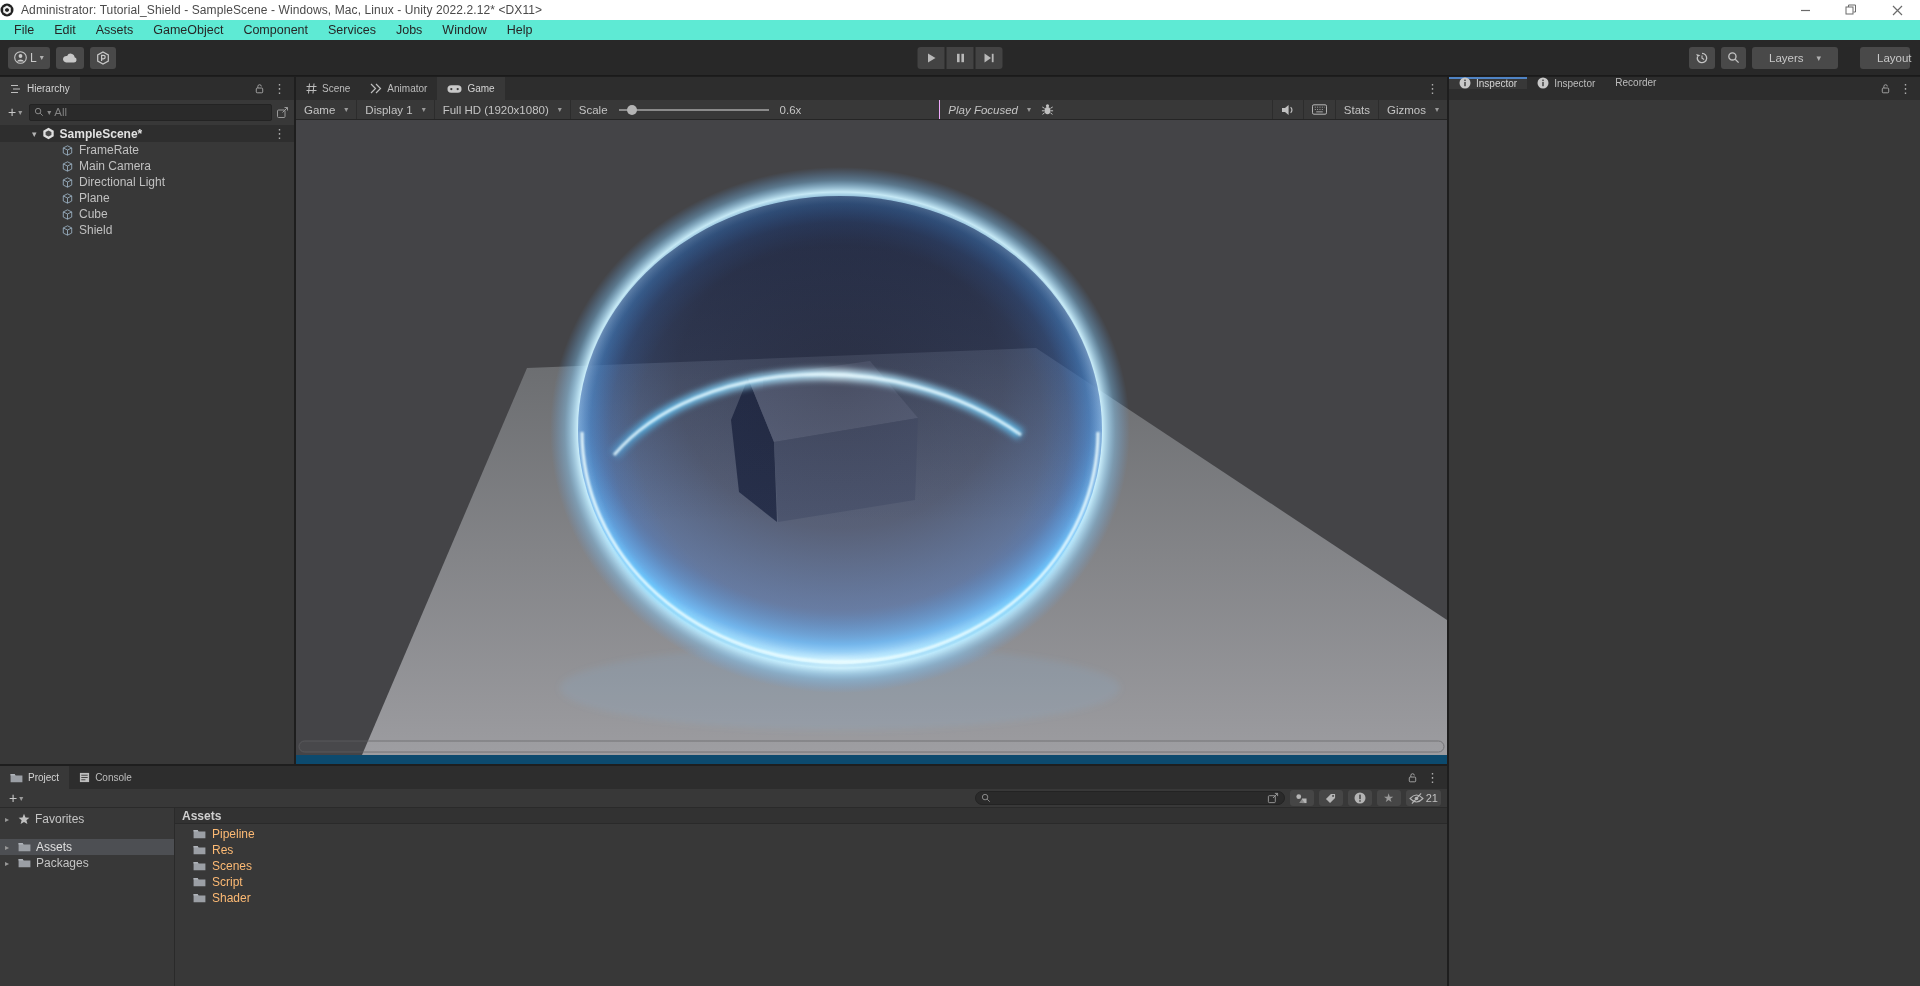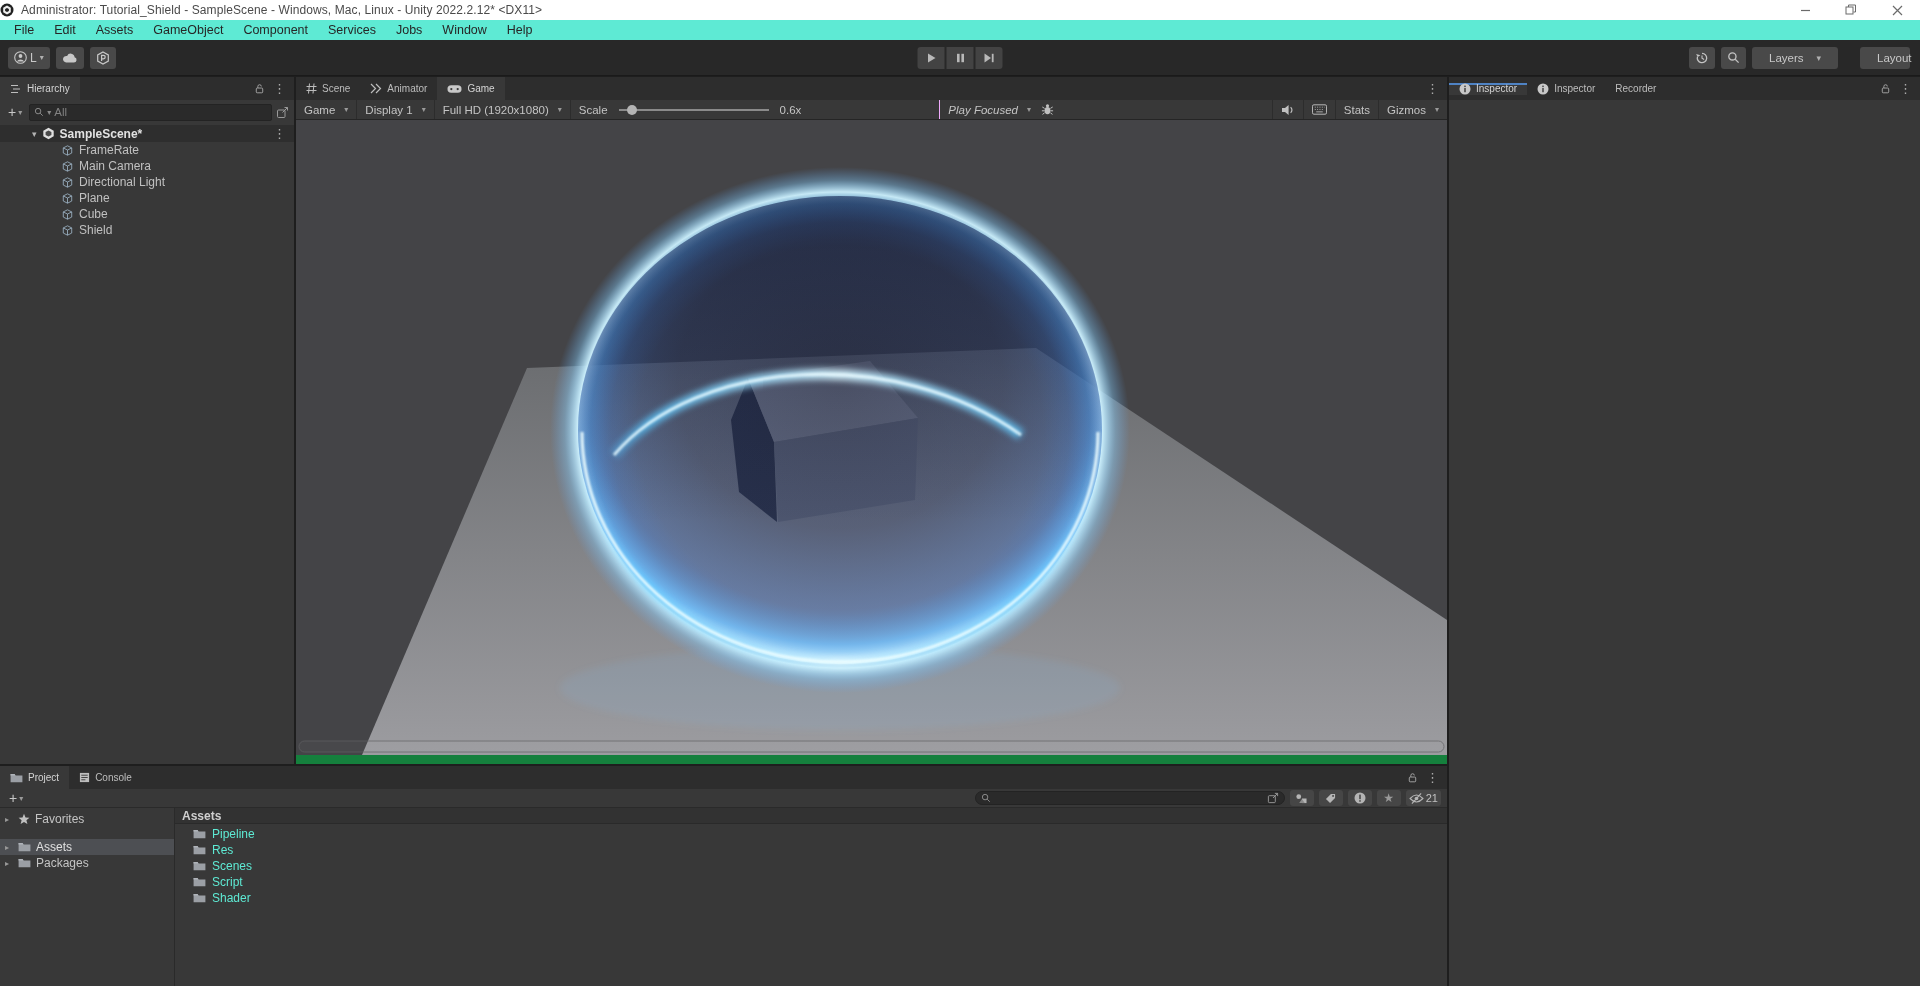--- a/index.html
+++ b/index.html
@@ -35,21 +35,21 @@
   .play-btn:last-child { border-radius:0 3px 3px 0; }
   .tb-right { margin-left:auto; margin-right:10px; }
   .tb-select { height:22px; background:#494949; border-radius:3px; display:flex; align-items:center; padding:0 17px; font-size:11.5px; color:#c8c8c8; }
   .tb-select .caret { margin-left:auto; padding-left:10px; font-size:9px; color:#b0b0b0; }
   .w-layers { width:86px; } .w-layout { width:50px;margin-left:16px; }
 
   
   .workspace { position:absolute; top:77px; left:0; right:0; bottom:0; background:#1e1e1e; }
   .panel { position:absolute; background:#383838; }
   #hierarchy-panel { left:0; top:0; width:294px; height:687px; }
-  #center-panel    { left:296px; top:0; width:1151px; height:687px; background:#15803d; }
+  #center-panel    { left:296px; top:0; width:1151px; height:687px; background:#0c4a6e; }
   #project-panel   { left:0; top:689px; width:1447px; height:221px; }
   #inspector-panel { left:1449px; top:0; width:471px; height:910px; }
 
   .tabbar { height:23px; background:#2d2d2d; display:flex; align-items:stretch; }
   .tab { display:flex; align-items:center; gap:5px; padding:0 10px; color:#bdbdbd; font-size:10px; }
   .tab.active { background:#383838; color:#d4d4d4; }
   .tab.blue-top { box-shadow:inset 0 2px 0 #4f83c4; }
   .tabbar-end { margin-left:auto; display:flex; align-items:center; gap:8px; padding-right:8px; }
   .kebab { color:#ababab; font-size:13px; line-height:1; }
 
@@ -80,21 +80,21 @@
   .p-chip { height:16px; min-width:24px; background:#464646; border-radius:3px; display:flex; align-items:center; justify-content:center; margin-left:5px; padding:0 3px; gap:2px; color:#c0c0c0; font-size:11px; }
   .p-body { position:absolute; top:42px; left:0; right:0; bottom:0; display:flex; }
   .p-leftcol { width:175px; border-right:1px solid #2a2a2a; padding-top:3px; }
   .p-left-row { height:16px; display:flex; align-items:center; gap:5px; padding-left:5px; color:#c4c4c4; }
   .p-left-row.selected { background:#4d4f53; color:#e0e0e0; }
   .p-left-row .tri { font-size:8px; color:#9a9a9a; width:8px; }
   .p-left-row.gap-after { margin-bottom:12px; }
   .p-rightcol { flex:1; }
   .p-header { height:16px; background:#323232; border-bottom:1px solid #2a2a2a; display:flex; align-items:center; padding-left:7px; font-weight:bold; color:#cfcfcf; }
   .p-folders { padding-top:2px; }
-  .p-folder-row { height:16px; display:flex; align-items:center; gap:6px; padding-left:18px; color:#5eead4; }
+  .p-folder-row { height:16px; display:flex; align-items:center; gap:6px; padding-left:18px; color:#fdba74; }
 
   .empty { width:100%; height:100%; }
 </style>
 </head>
 <body>
 
 <div id="window">
 
   <div class="titlebar">
     <span class="icon app-logo">
@@ -657,21 +657,21 @@
                 </span>
                 <span>Shader</span>
               </div>
             </div>
         </div>
       </div>
     </div>
 
     <div class="panel" id="inspector-panel">
       <div class="tabbar">
-        <div style="display:flex;align-items:center;">
+        <div style="display:flex;align-items:flex-start;">
             <div class="tab active blue-top">
               <span class="icon">
                 <svg viewBox="0 0 12 12" width="12" height="12">
                   <circle cx="6" cy="6" r="5.5" fill="#c8c8c8"></circle>
                   <rect x="5.3" y="5" width="1.4" height="4.2" fill="#383838"></rect>
                   <rect x="5.3" y="2.6" width="1.4" height="1.5" fill="#383838"></rect>
                 </svg>
               </span>
               <span>Inspector</span>
             </div>

